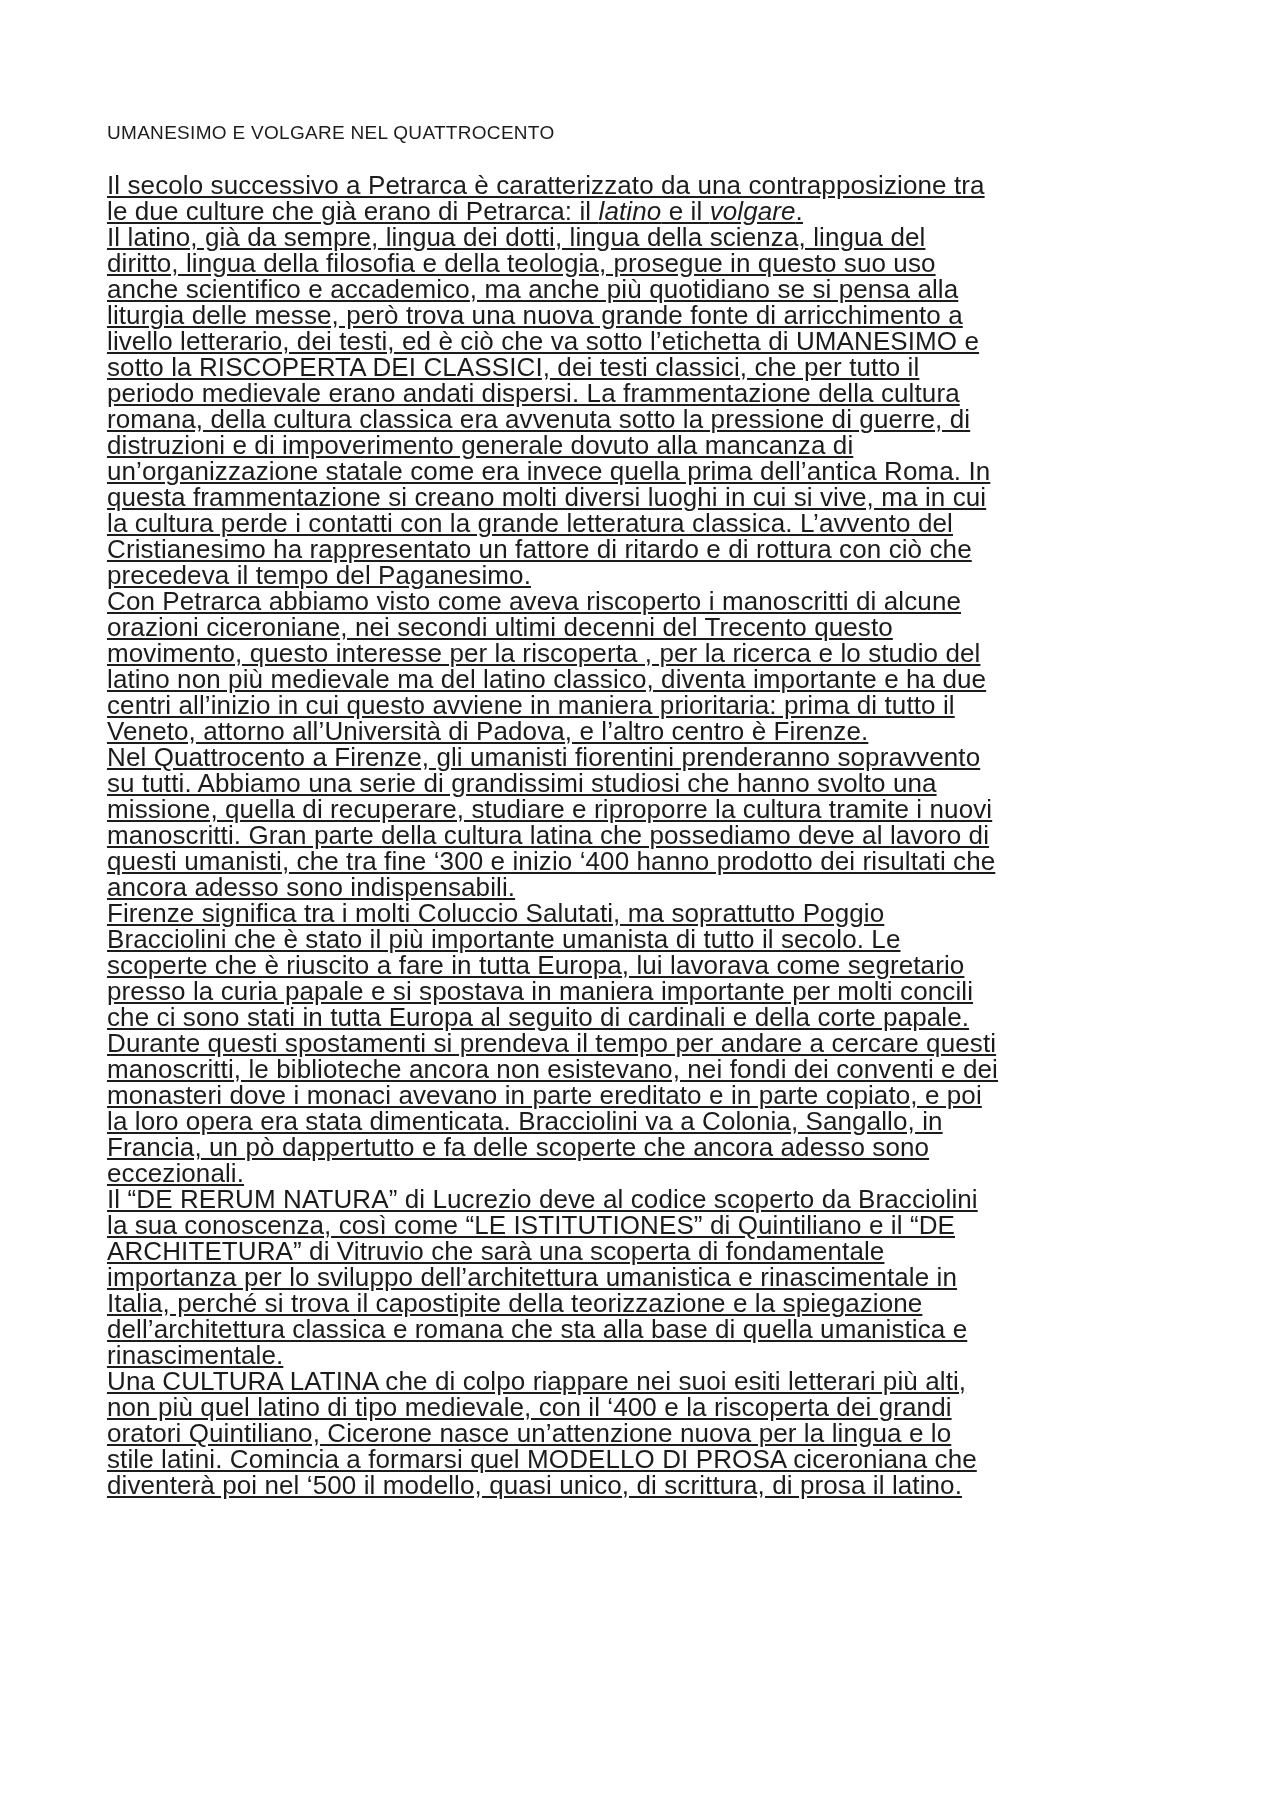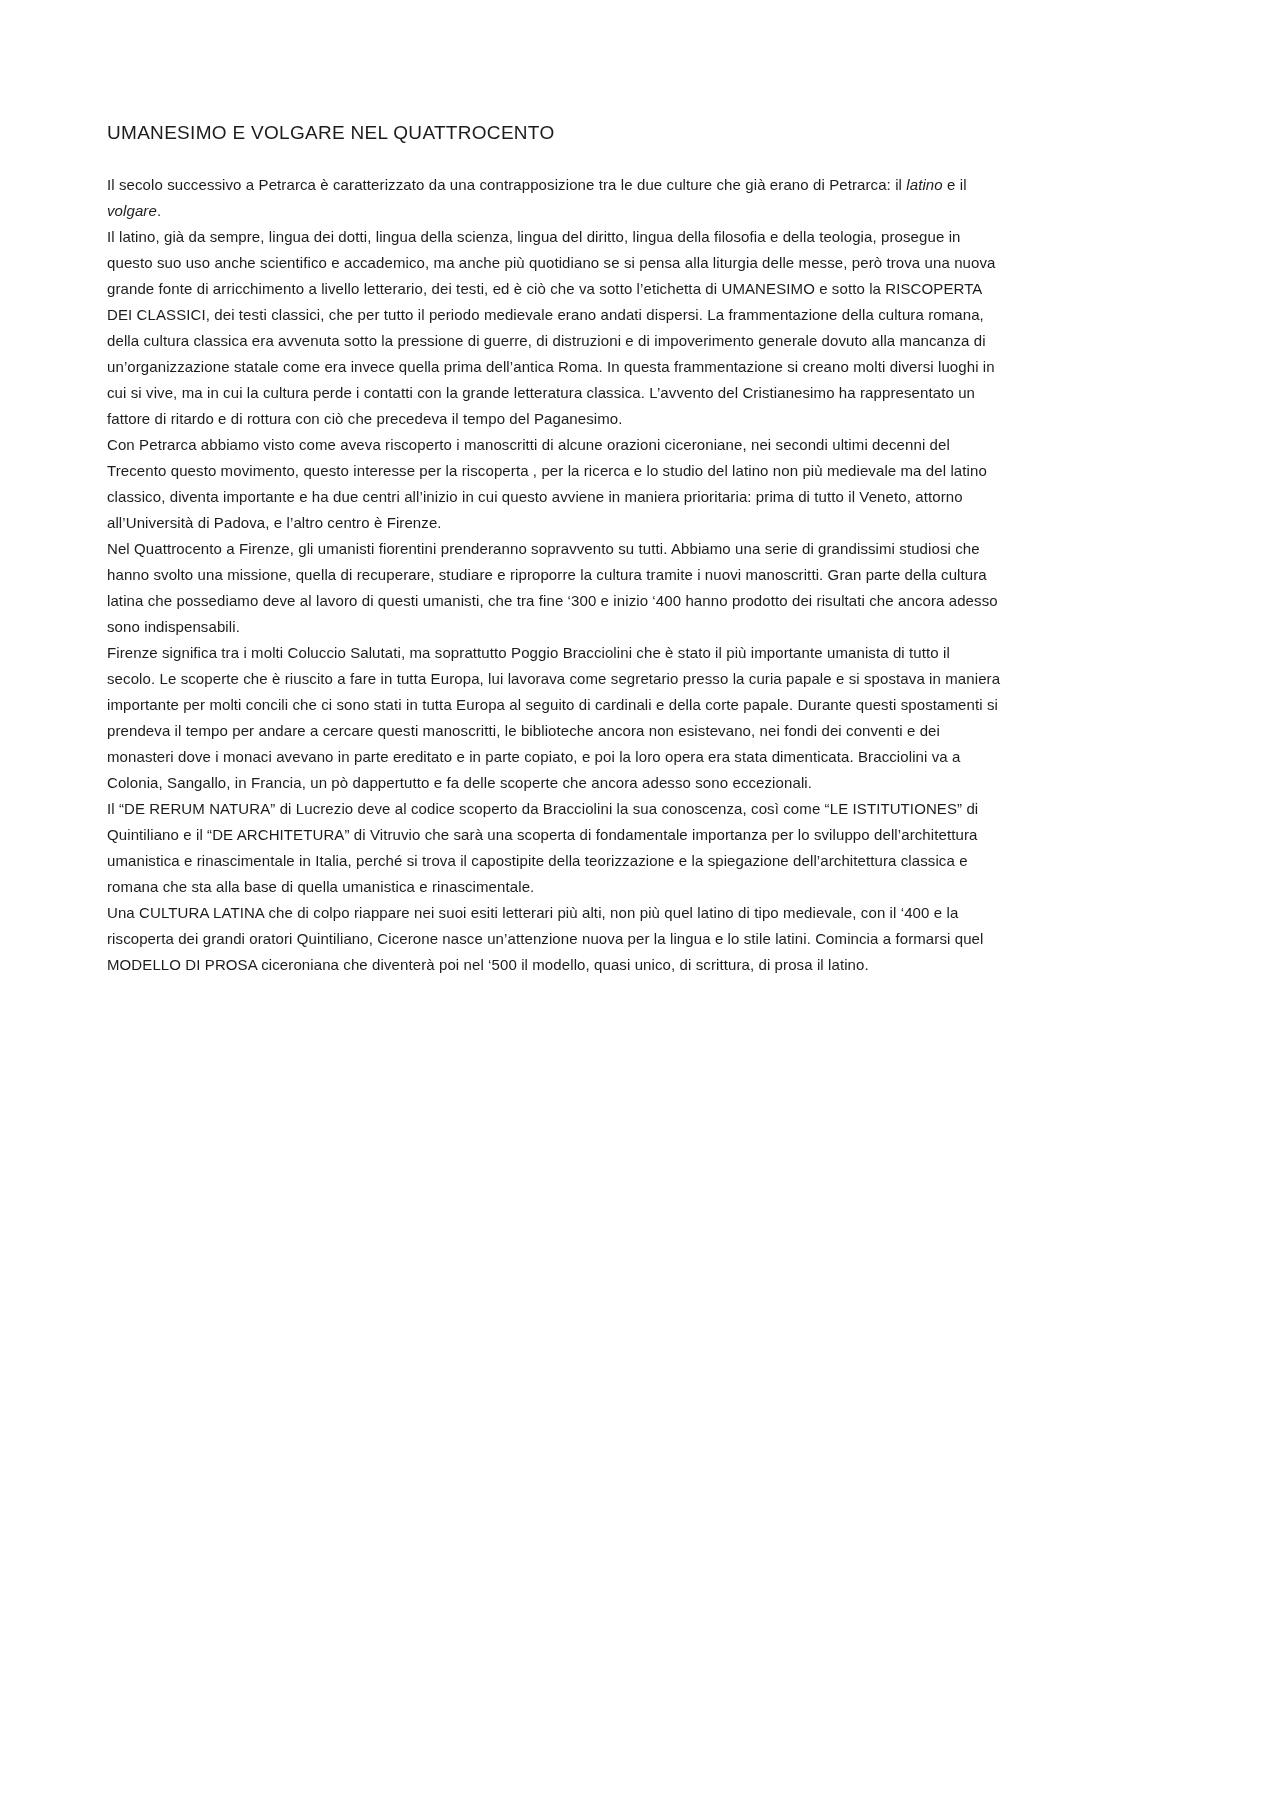--- a/index.html
+++ b/index.html
@@ -24,23 +24,24 @@
     width: 895px;
   }
   .doc-title {
     font-size: 19px;
     font-weight: 400;
     letter-spacing: 0.3px;
     margin: 0 0 28px 0;
   }
   .doc-body .para {
     margin: 0;
-    font-size: 15px;
+    font-size: 26px;
     line-height: 26px;
     letter-spacing: 0.1px;
+    text-decoration: underline;
   }
   .italic { font-style: italic; }
 </style>
 </head>
 <body>
 
 <div class="page">
   <div class="content">
     <h1 class="doc-title">UMANESIMO E VOLGARE NEL QUATTROCENTO</h1>
     <div class="doc-body">

